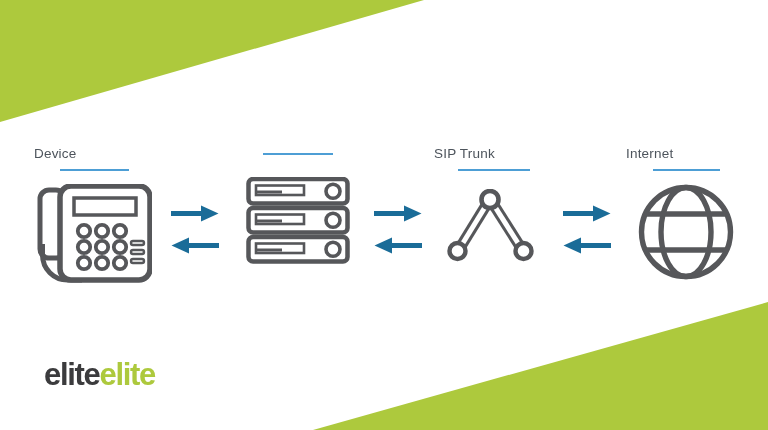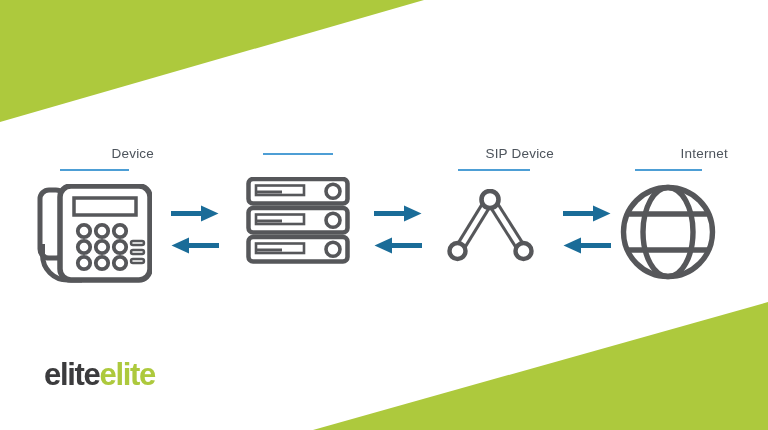--- a/index.html
+++ b/index.html
@@ -5,21 +5,21 @@
   html,body { margin:0; padding:0; background:#e9e9e9; }
   .canvas {
     position:relative; width:768px; height:430px; margin:0 auto;
     background:#ffffff; overflow:hidden;
     font-family:"Liberation Sans", sans-serif;
   }
   .bg-svg { position:absolute; left:0; top:0; z-index:0; }
   .wedge { fill:var(--brand-green,#adc93d); }
 
   .node {
-    position:absolute; top:146; top:146px; width:120px; text-align:right; z-index:2;
+    position:absolute; top:146; top:146px; width:120px; text-align:left; z-index:2;
   }
   .node-label {
     font-size:13.5px; line-height:16px; color:var(--label-gray,#4d545c);
     letter-spacing:.2px;
   }
   .node-underline {
     height:2px; background:var(--underline-blue,#4d9ed5);
     margin:7px auto 0 auto;
   }
   .icon-svg { display:block; margin:0 auto; }
@@ -112,21 +112,21 @@
   <div class="arrow-pair" style="left:374px; top:205px;">
     <svg class="arrow-right" width="48" height="17" viewBox="0 0 48 17">
       <path class="arrow-fill" d="M0 6 H30 V0.5 L47.5 8.5 L30 16.5 V11 H0 Z"></path>
     </svg>
     <svg class="arrow-left" width="48" height="17" viewBox="0 0 48 17">
       <path class="arrow-fill" d="M48 6 H18 V0.5 L0.5 8.5 L18 16.5 V11 H48 Z"></path>
     </svg>
   </div>
 
   <div class="node" style="left:434px;">
-    <div class="node-label">SIP Device</div>
+    <div class="node-label">SIP Trunk</div>
     <div class="node-underline" style="width:72px;"></div>
     <svg class="icon-svg" style="margin-top:18px;" width="100" height="74" viewBox="0 0 100 74">
       <line class="st" x1="46" y1="10" x2="14" y2="62" stroke-width="11"></line>
       <line class="wl" x1="46" y1="10" x2="14" y2="62" stroke-width="5"></line>
       <line class="st" x1="46" y1="10" x2="79" y2="62" stroke-width="11"></line>
       <line class="wl" x1="46" y1="10" x2="79" y2="62" stroke-width="5"></line>
       <circle class="stw" cx="46" cy="10.5" r="8.5" stroke-width="4.6"></circle>
       <circle class="stw" cx="13.5" cy="62" r="8" stroke-width="4.4"></circle>
       <circle class="stw" cx="79.5" cy="62" r="8" stroke-width="4.4"></circle>
     </svg>
@@ -134,21 +134,21 @@
 
   <div class="arrow-pair" style="left:563px; top:205px;">
     <svg class="arrow-right" width="48" height="17" viewBox="0 0 48 17">
       <path class="arrow-fill" d="M0 6 H30 V0.5 L47.5 8.5 L30 16.5 V11 H0 Z"></path>
     </svg>
     <svg class="arrow-left" width="48" height="17" viewBox="0 0 48 17">
       <path class="arrow-fill" d="M48 6 H18 V0.5 L0.5 8.5 L18 16.5 V11 H48 Z"></path>
     </svg>
   </div>
 
-  <div class="node" style="left:608px;">
+  <div class="node" style="left:626px;">
     <div class="node-label">Internet</div>
     <div class="node-underline" style="width:67px;"></div>
     <svg class="icon-svg" style="margin-top:13px;" width="96" height="96" viewBox="0 0 96 96">
       <circle class="st" cx="48" cy="48" r="44.5" stroke-width="5.4"></circle>
       <ellipse class="st" cx="48" cy="48" rx="25" ry="44.5" stroke-width="5.4"></ellipse>
       <line class="st" x1="8" y1="30" x2="88" y2="30" stroke-width="5.4"></line>
       <line class="st" x1="8" y1="66" x2="88" y2="66" stroke-width="5.4"></line>
     </svg>
   </div>
 

